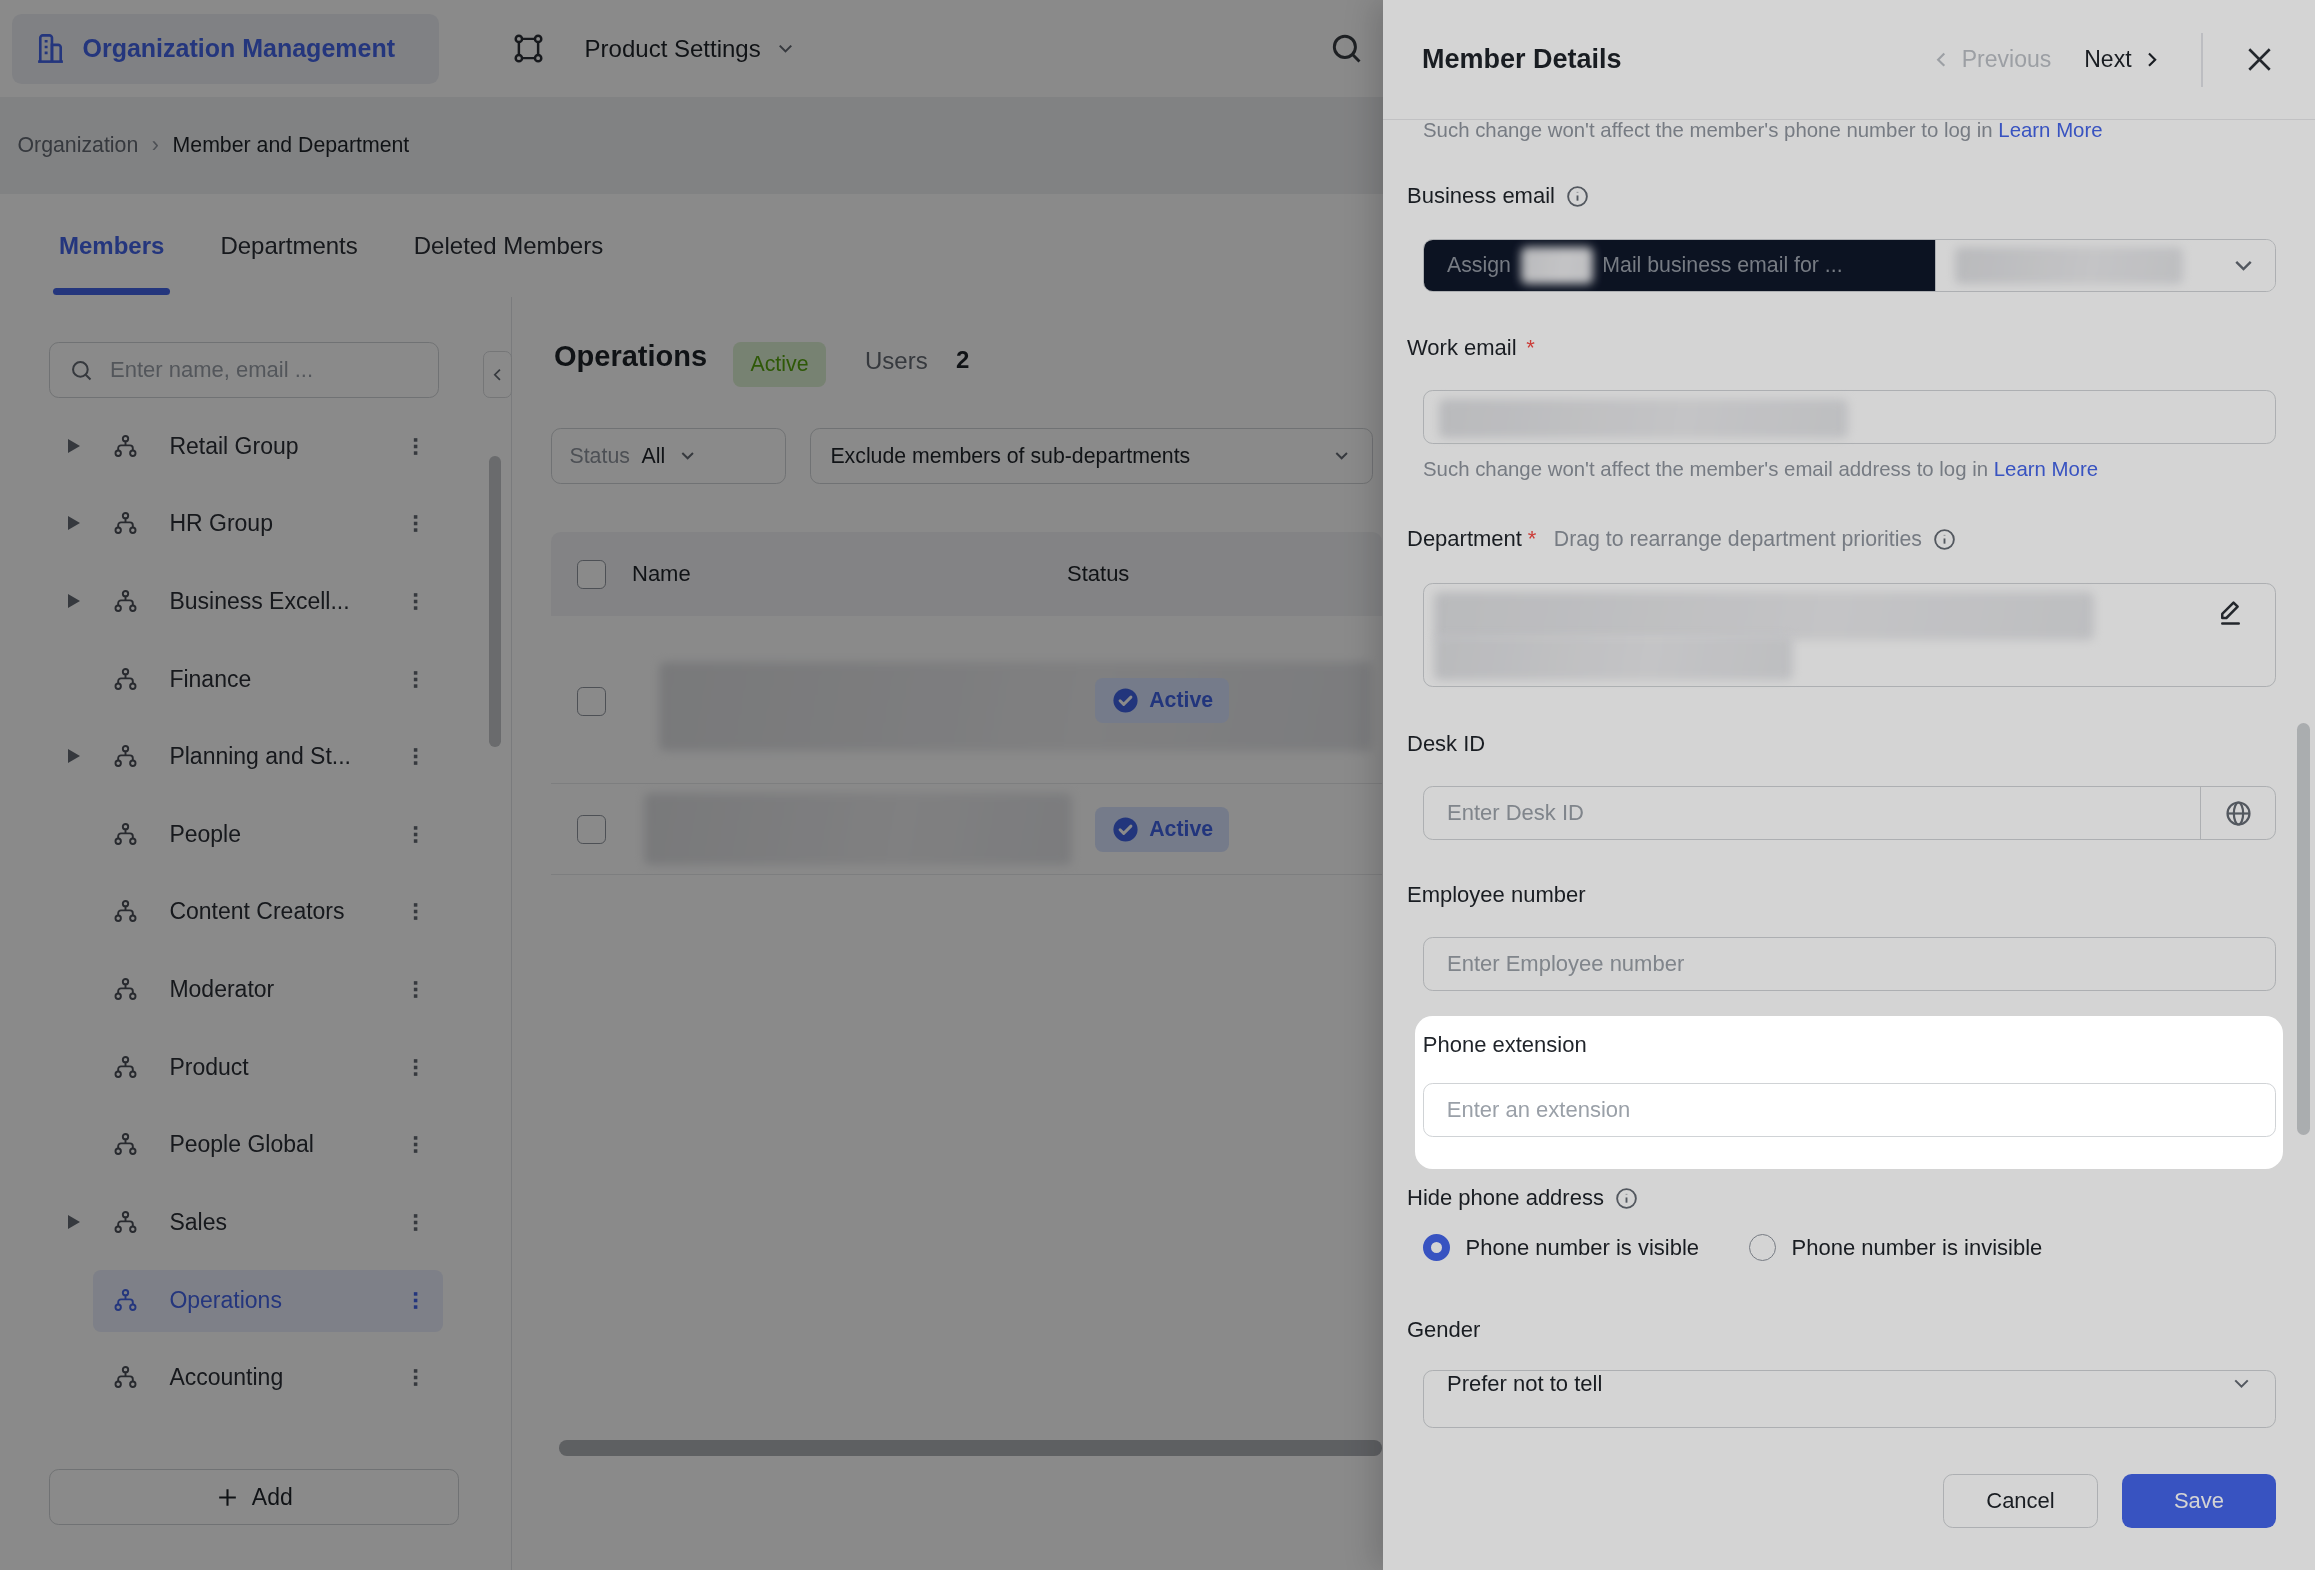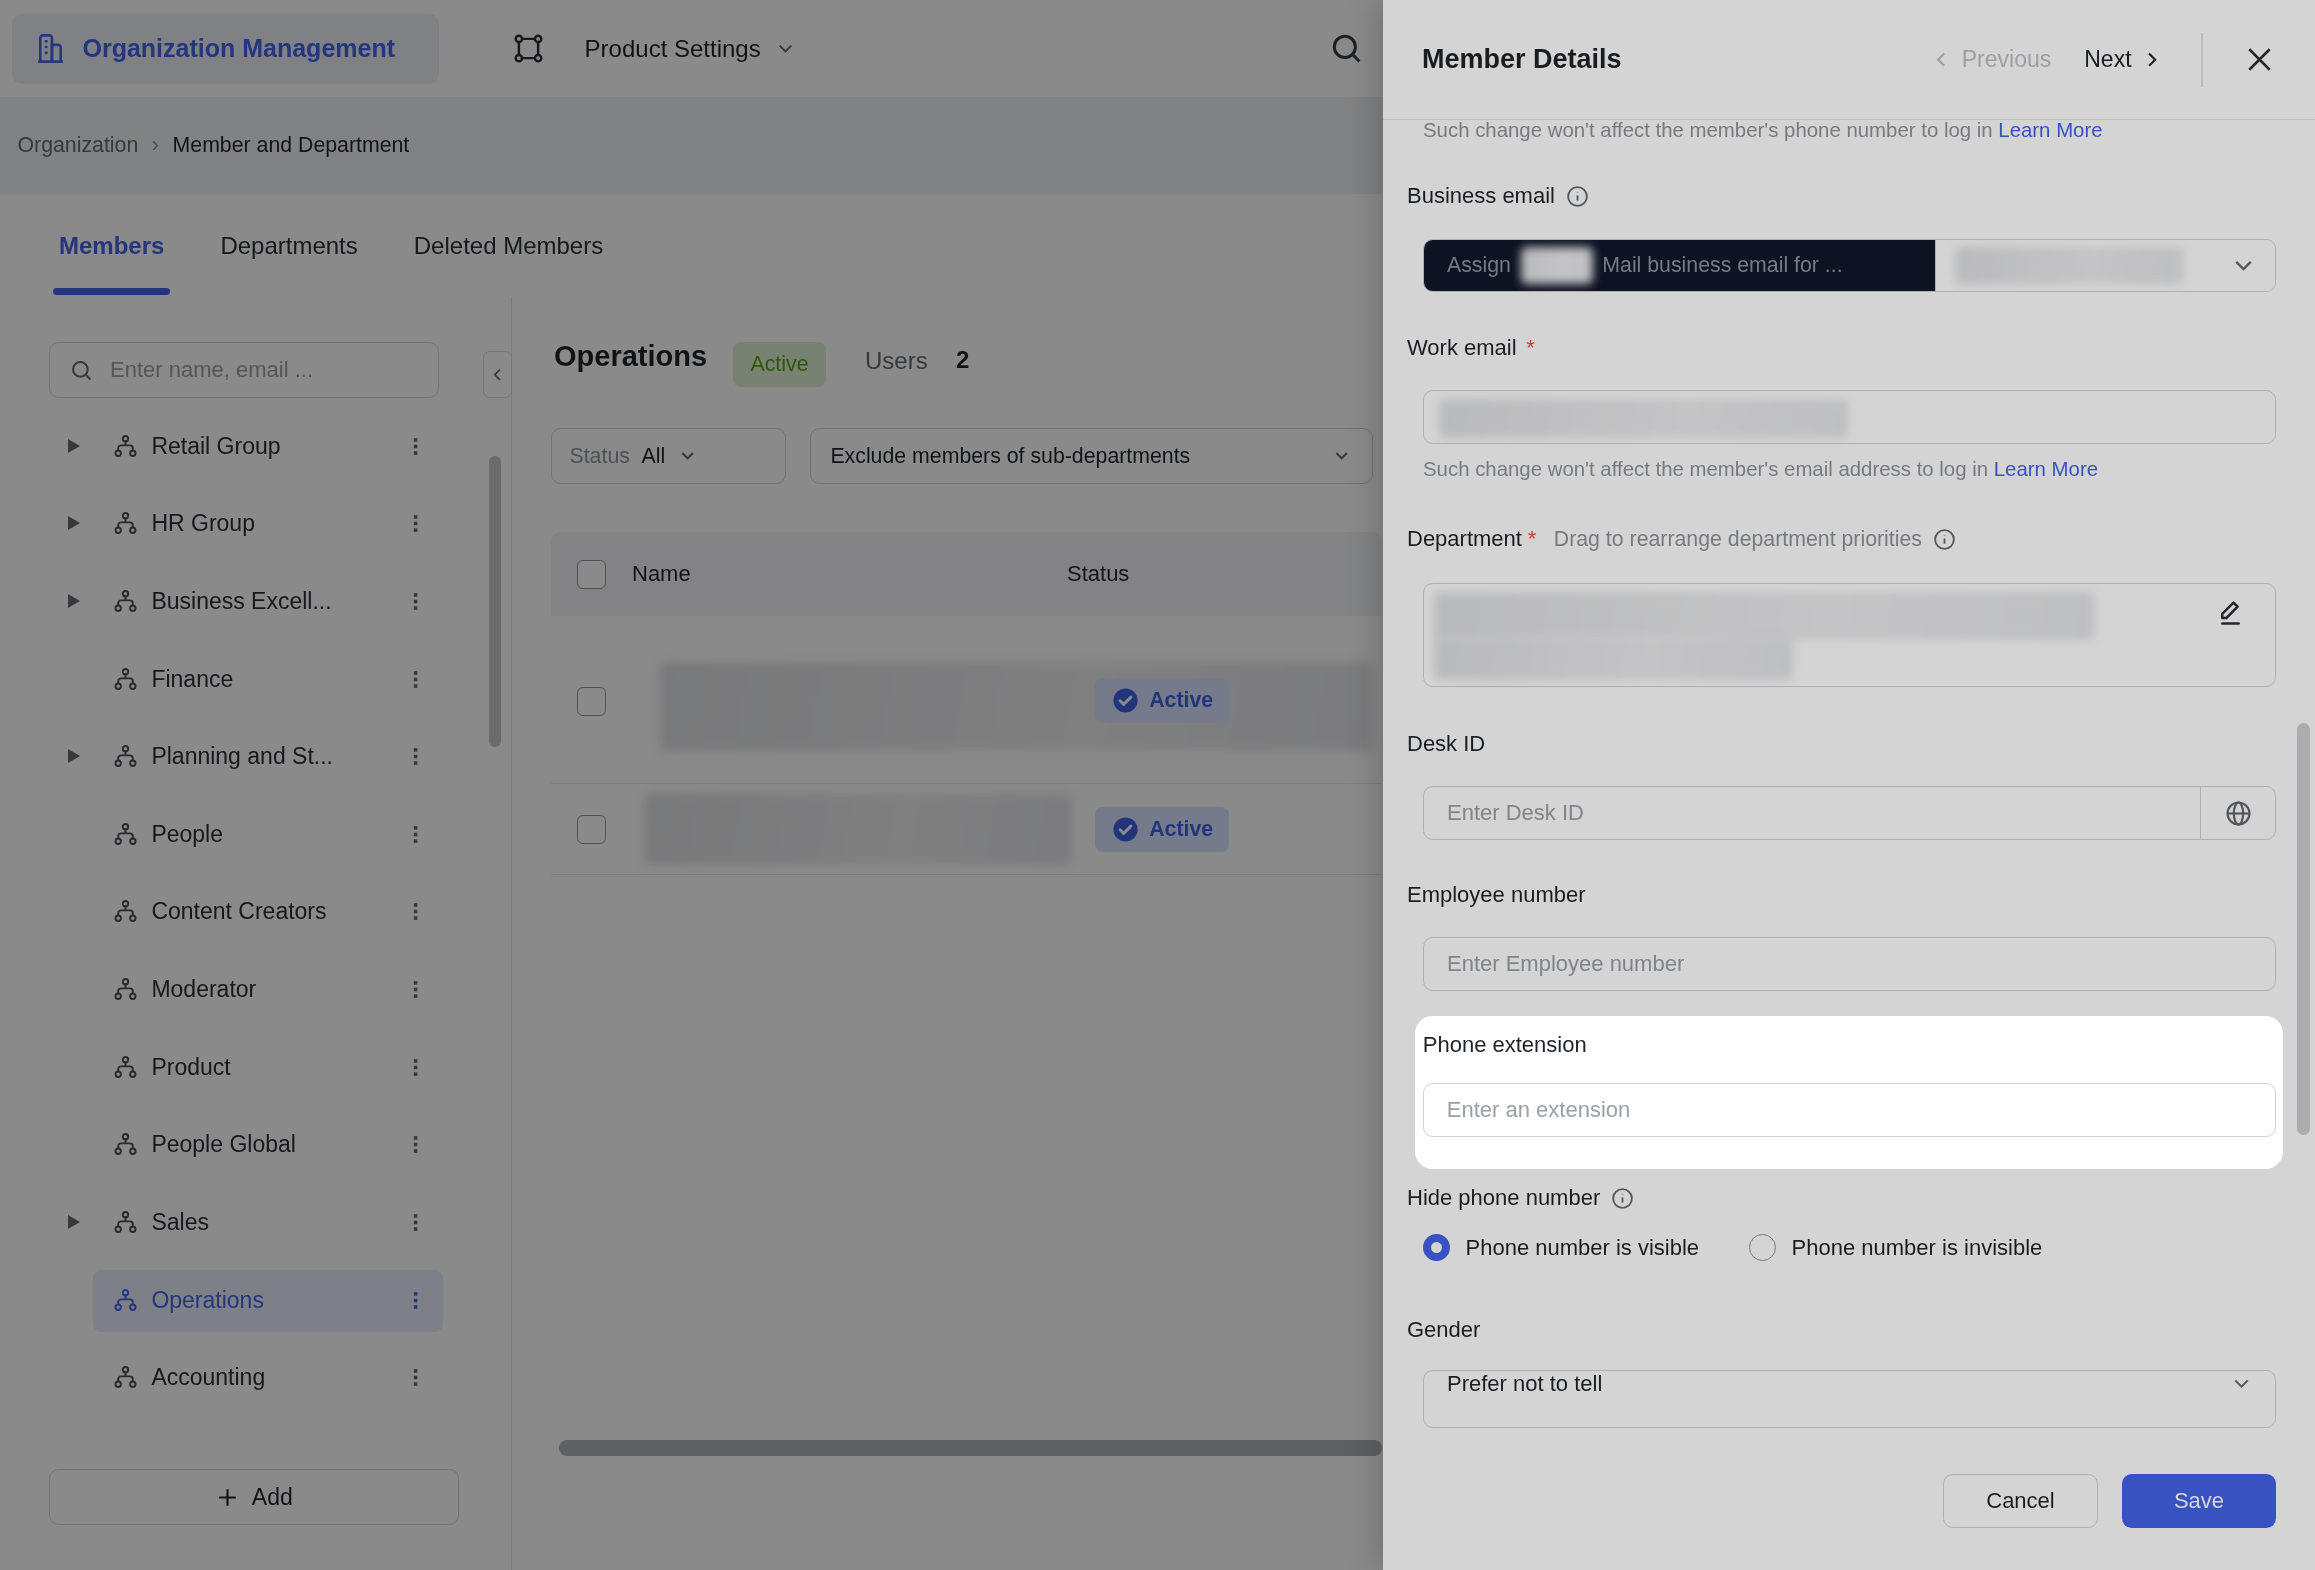--- a/index.html
+++ b/index.html
@@ -44,21 +44,21 @@
   .sb-search input{border:none;outline:none;flex:1;font-size:22px;color:#1f2329;background:transparent;
            font-family:"Liberation Sans",sans-serif;min-width:0;}
   .sb-search input::placeholder{color:#9aa0a8;}
   .collapse-btn{position:absolute;left:483px;top:54px;width:29px;height:47px;background:#fff;
            border:1.9px solid #d8dadd;border-radius:6.8px;display:flex;align-items:center;
            justify-content:center;box-sizing:border-box;z-index:2;}
   .trow{position:absolute;left:0;width:512px;height:78px;}
   .trow .arrow{position:absolute;left:68px;top:31px;width:0;height:0;
            border-left:12.6px solid #646a73;border-top:7.8px solid transparent;border-bottom:7.8px solid transparent;}
   .trow-card{position:absolute;left:93px;top:7.8px;width:350px;height:62px;border-radius:7.8px;
-           display:flex;align-items:center;gap:12px;padding:0 15.5px 0 19.4px;box-sizing:border-box;}
+           display:flex;align-items:center;gap:30px;padding:0 15.5px 0 19.4px;box-sizing:border-box;}
   .trow-card .lbl{font-size:23px;color:#2b2f36;white-space:nowrap;overflow:hidden;flex:1;}
   .trow.sel .trow-card{background:#e9edfb;}
   .trow.sel .lbl{color:#4464e8;}
   .sb-scroll{position:absolute;left:489px;top:159px;width:11.6px;height:291px;border-radius:5.8px;background:#c4c6ca;}
   .add-btn{position:absolute;left:49px;top:1172px;width:410px;height:56px;border:1.9px solid #d0d3d6;
            border-radius:9.7px;background:#fff;display:flex;align-items:center;justify-content:center;
            gap:11.6px;font-size:23px;color:#1f2329;box-sizing:border-box;}
 
   
   .main{position:absolute;left:514px;top:297px;width:868px;height:1273px;background:#fff;}
@@ -697,21 +697,21 @@
       <div class="spot">
         <div class="f-label">
           <span>Phone extension</span>
         </div>
         <div class="inp">
           <input type="text" placeholder="Enter an extension" style="">
         </div>
       </div>
 
       <div class="f-label" style="top:1063px;">
-        <span>Hide phone number</span>
+        <span>Hide phone address</span>
         <span>
           <svg width="25" height="25" viewBox="0 0 24 24" fill="none" stroke="#646a73" stroke-width="1.8">
               <circle cx="12" cy="12" r="9"></circle>
               <path d="M12 11v5"></path>
               <path d="M12 7.6v.5"></path>
             </svg>
         </span>
       </div>
       <div class="radio-row">
         <span class="radio-opt">

